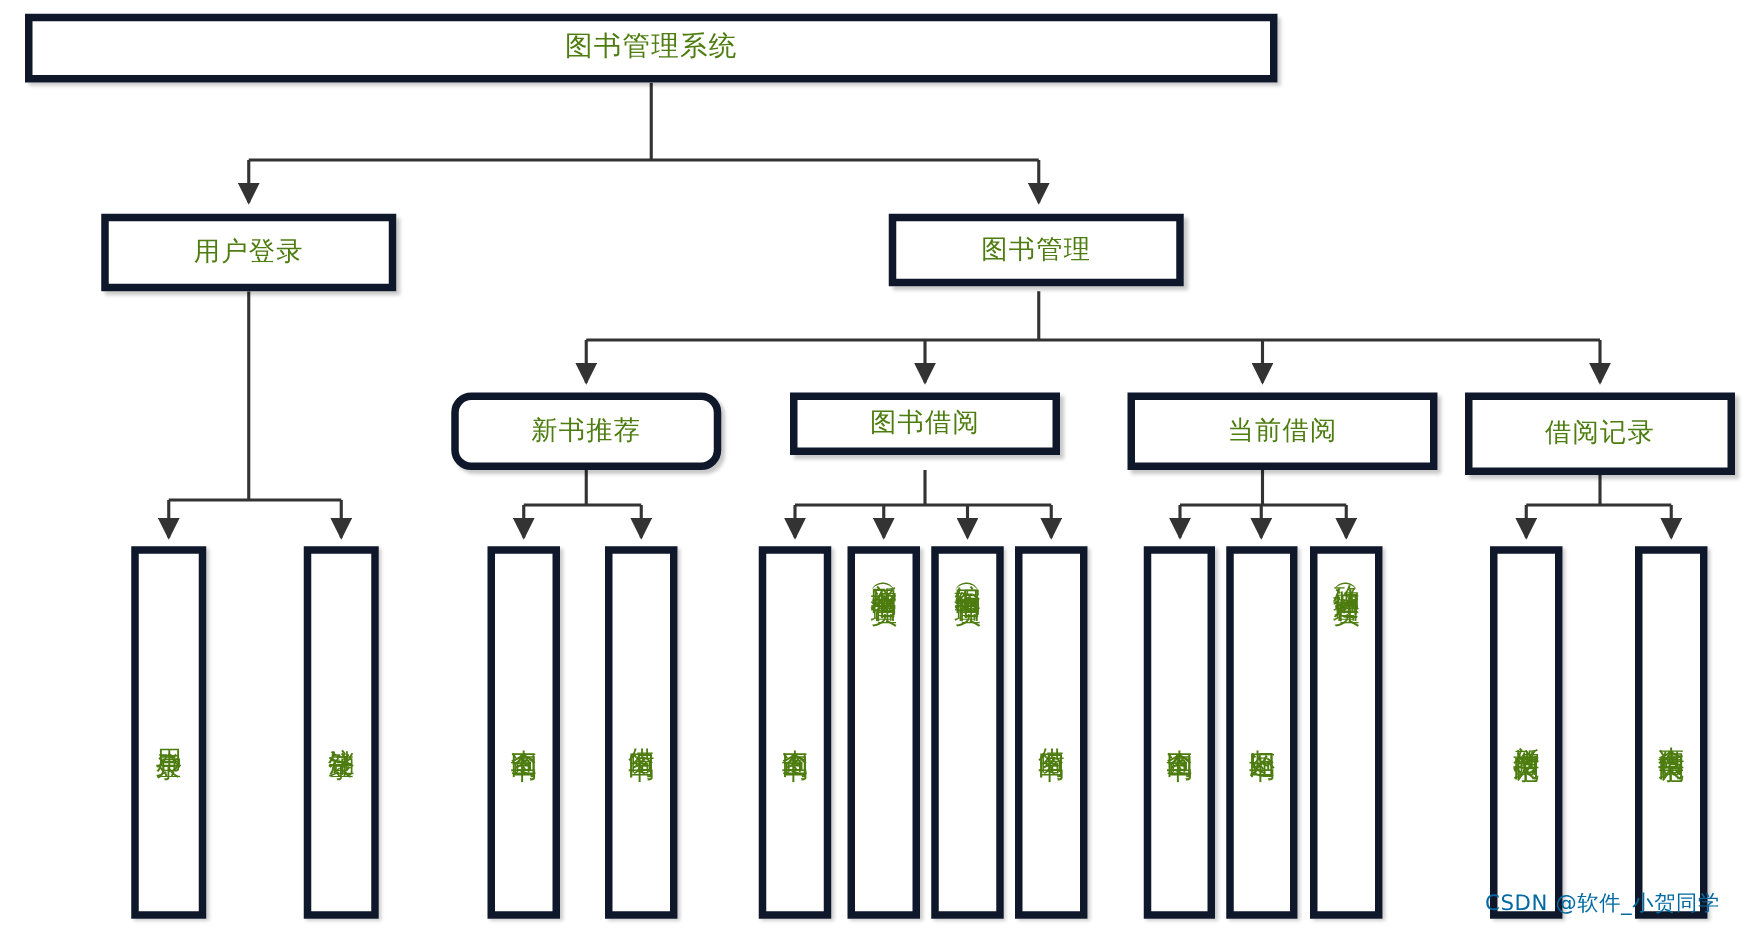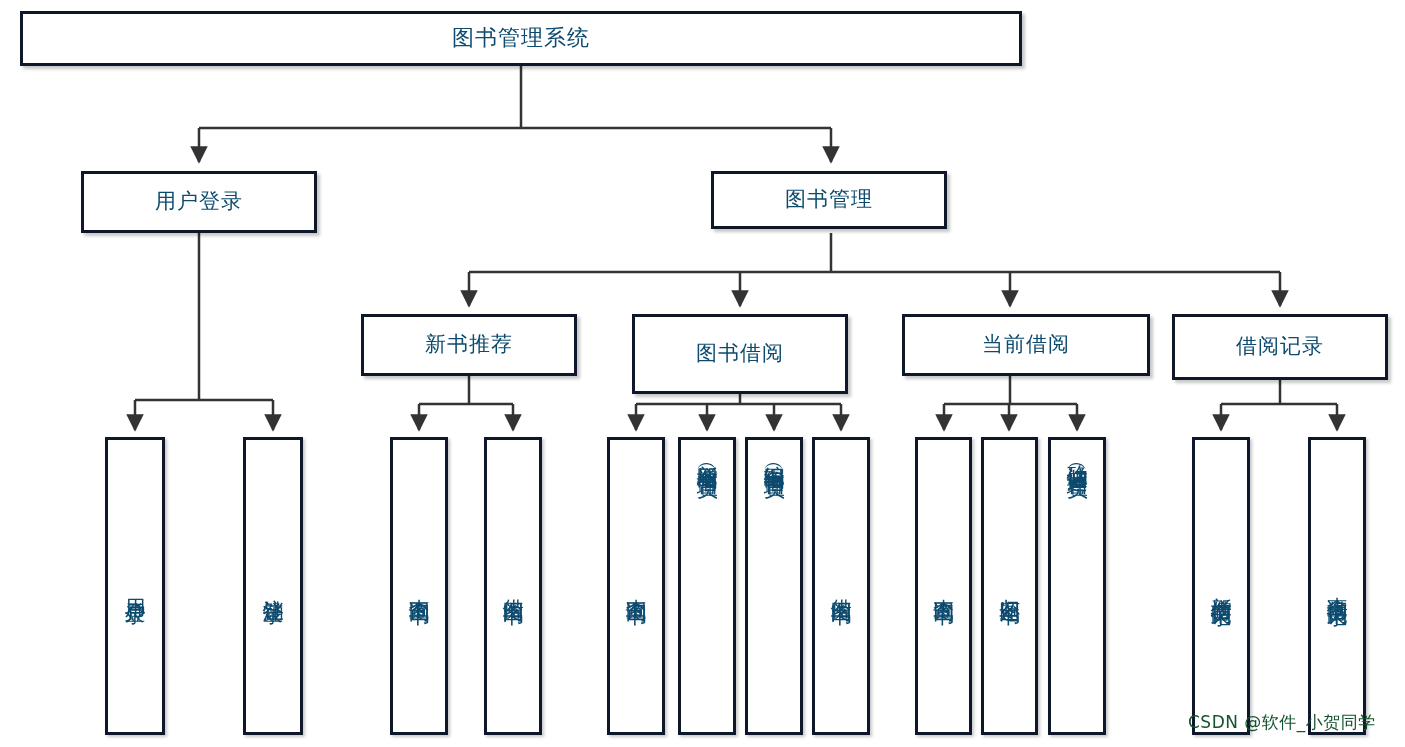--- a/index.html
+++ b/index.html
@@ -21,26 +21,26 @@
     position: absolute;
     left: 0;
     top: 0;
     width: 1405px;
     height: 747px;
   }
   .node {
     position: absolute;
     box-sizing: border-box;
     background: #ffffff;
-    border: 3px solid #0f172a;
+    border: 6px solid #0f172a;
     box-shadow: 3px 3px 3px rgba(0,0,0,0.22);
     display: flex;
     align-items: center;
     justify-content: center;
-    color: #0c4a6e;
+    color: #4d7c0f;
   }
   .node.horiz {
     font-size: 21px;
     letter-spacing: 1px;
     line-height: 1.2;
   }
   .node.root {
     font-size: 22px;
   }
   .node.vert {
@@ -59,21 +59,21 @@
   }
   .node.vert.centered {
     align-items: center;
     padding-top: 0;
   }
   .watermark {
     position: absolute;
     left: 1188px;
     top: 711px;
     font-size: 17px;
-    color: #14532d;
+    color: #0369a1;
     letter-spacing: 0.5px;
     white-space: nowrap;
   }
 </style>
 </head>
 <body>
 
 <div id="canvas">
 
   <svg id="edges" viewBox="0 0 1405 747">
@@ -130,24 +130,24 @@
     <span>图书管理系统</span>
   </div>
 
   <div class="node horiz" style="left:81px; top:171px; width:236px; height:62px;">
     <span>用户登录</span>
   </div>
   <div class="node horiz" style="left:711px; top:171px; width:236px; height:58px;">
     <span>图书管理</span>
   </div>
 
-  <div class="node horiz" style="left:361px; top:314px; width:216px; height:62px;">
+  <div class="node horiz" style="left:361px; top:314px; width:216px; height:62px;border-radius:16px;">
     <span>新书推荐</span>
   </div>
-  <div class="node horiz" style="left:632px; top:314px; width:216px; height:80px;">
+  <div class="node horiz" style="left:632px; top:314px; width:216px; height:50px;">
     <span>图书借阅</span>
   </div>
   <div class="node horiz" style="left:902px; top:314px; width:248px; height:62px;">
     <span>当前借阅</span>
   </div>
   <div class="node horiz" style="left:1172px; top:314px; width:216px; height:66px;">
     <span>借阅记录</span>
   </div>
 
   <div class="node vert centered" style="left:105px; top:437px; width:60px; height:298px;">

